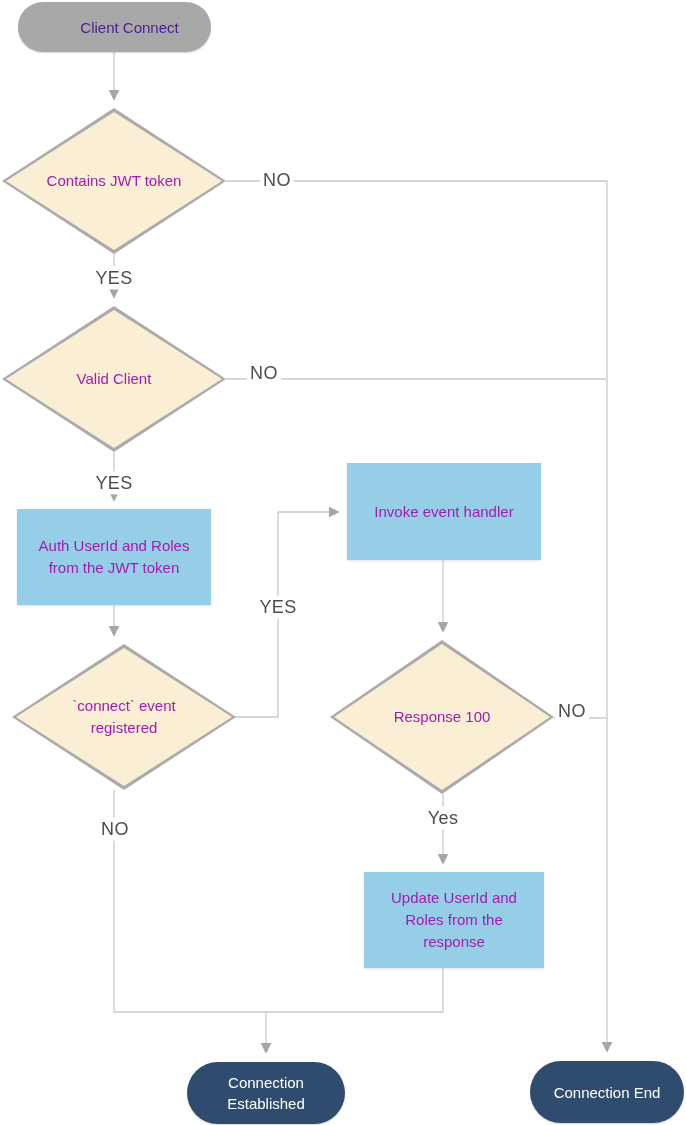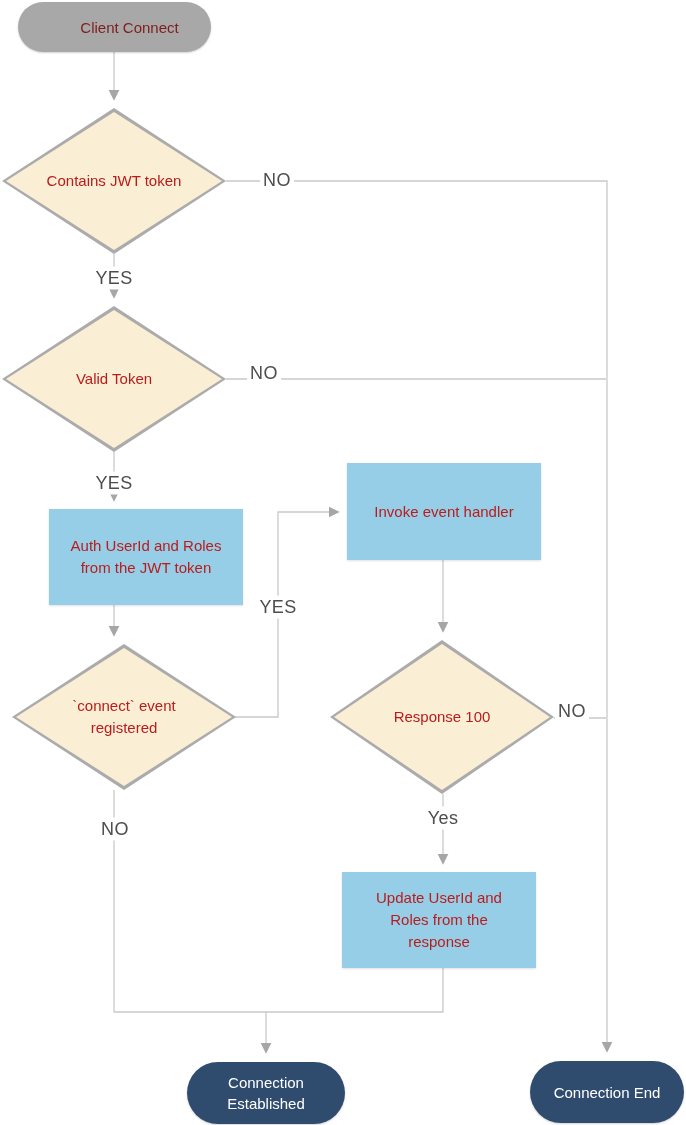--- a/index.html
+++ b/index.html
@@ -14,21 +14,21 @@
   svg.connectors {
     position: absolute;
     left: 0; top: 0;
     width: 686px; height: 1125px;
   }
   .node { position: absolute; box-sizing: border-box; }
   .node-text {
     position: absolute; inset: 0;
     display: flex; align-items: center; justify-content: center;
     text-align: center;
-    color: #b91c1c;
+    color: #a21caf;
     font-size: 15px;
     line-height: 1.45;
   }
   
   .terminator {
     display: flex; align-items: center; justify-content: center;
     text-align: center;
     color: #ffffff;
     font-size: 15px;
     line-height: 1.4;
@@ -89,56 +89,56 @@
       <path d="M226 717 H278 V512 H338" marker-end="url(#arrow)"></path>
       <path d="M443 560 V631" marker-end="url(#arrow)"></path>
       <path d="M554 718 H606"></path>
       <path d="M443 794 V863" marker-end="url(#arrow)"></path>
       <path d="M114 790 V1012 H443 V968"></path>
       <path d="M266 1012 V1052" marker-end="url(#arrow)"></path>
     </g>
   </svg>
 
   <div class="node terminator start" style="left:18px; top:2px; width:193px; height:50px;">
-    <span style="color:#7f1d1d;margin-left:30px;">Client Connect</span>
+    <span style="color:#4c1d95;margin-left:30px;">Client Connect</span>
   </div>
 
   <div class="node diamond" style="left:2px; top:108px; width:224px; height:146px;">
     <div class="diamond-border"></div>
     <div class="diamond-fill"></div>
     <div class="node-text">Contains JWT token</div>
   </div>
 
   <div class="node diamond" style="left:2px; top:306px; width:224px; height:146px;">
     <div class="diamond-border"></div>
     <div class="diamond-fill"></div>
-    <div class="node-text">Valid Token</div>
+    <div class="node-text">Valid Client</div>
   </div>
 
-  <div class="node process" style="left:17px; top:509px; width:194px; height:96px;margin-left:32px;">
+  <div class="node process" style="left:17px; top:509px; width:194px; height:96px;">
     <div class="node-text">Auth UserId and Roles from the JWT token</div>
   </div>
 
   <div class="node diamond" style="left:12px; top:644px; width:224px; height:146px;">
     <div class="diamond-border"></div>
     <div class="diamond-fill"></div>
     <div class="node-text">`connect` event registered</div>
   </div>
 
   <div class="node process" style="left:347px; top:463px; width:194px; height:97px;">
     <div class="node-text">Invoke event handler</div>
   </div>
 
   <div class="node diamond" style="left:330px; top:640px; width:224px; height:154px;">
     <div class="diamond-border"></div>
     <div class="diamond-fill"></div>
     <div class="node-text">Response 100</div>
   </div>
 
-  <div class="node process" style="left:342px; top:872px; width:194px; height:96px;">
+  <div class="node process" style="left:364px; top:872px; width:180px; height:96px;">
     <div class="node-text">Update UserId and Roles from the response</div>
   </div>
 
   <div class="node terminator end" style="left:530px; top:1061px; width:154px; height:62px;">
     <span>Connection End</span>
   </div>
 
   <div class="node terminator end" style="left:187px; top:1062px; width:158px; height:62px;">
     <span style="padding:0 24px;">Connection Established</span>
   </div>

